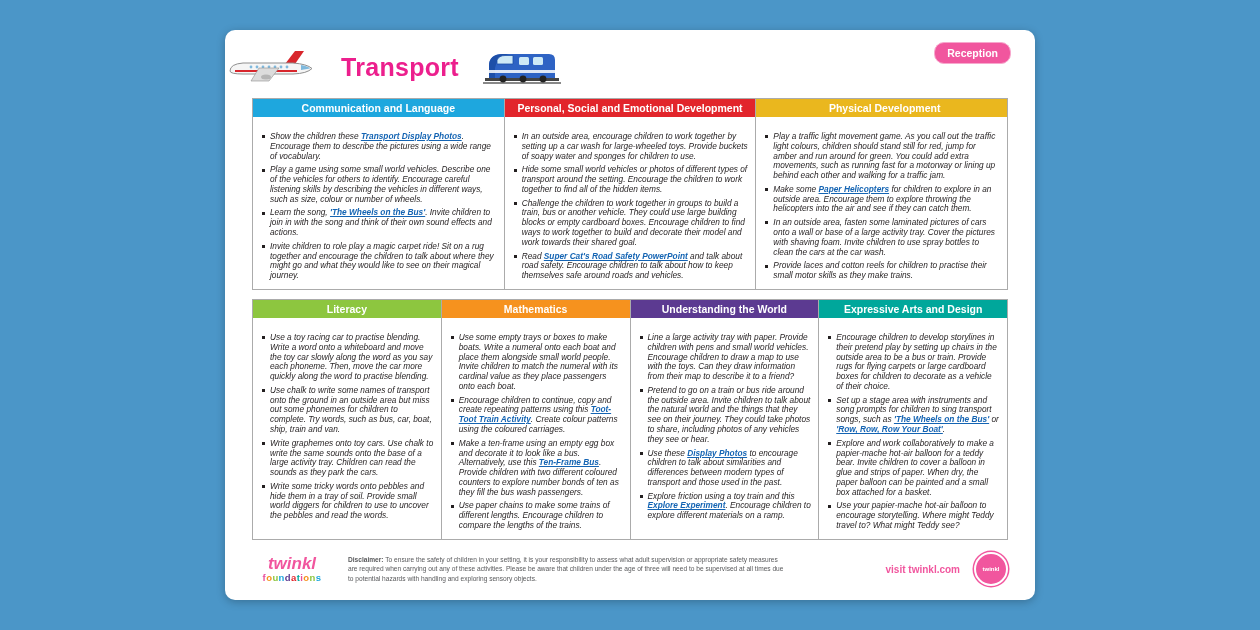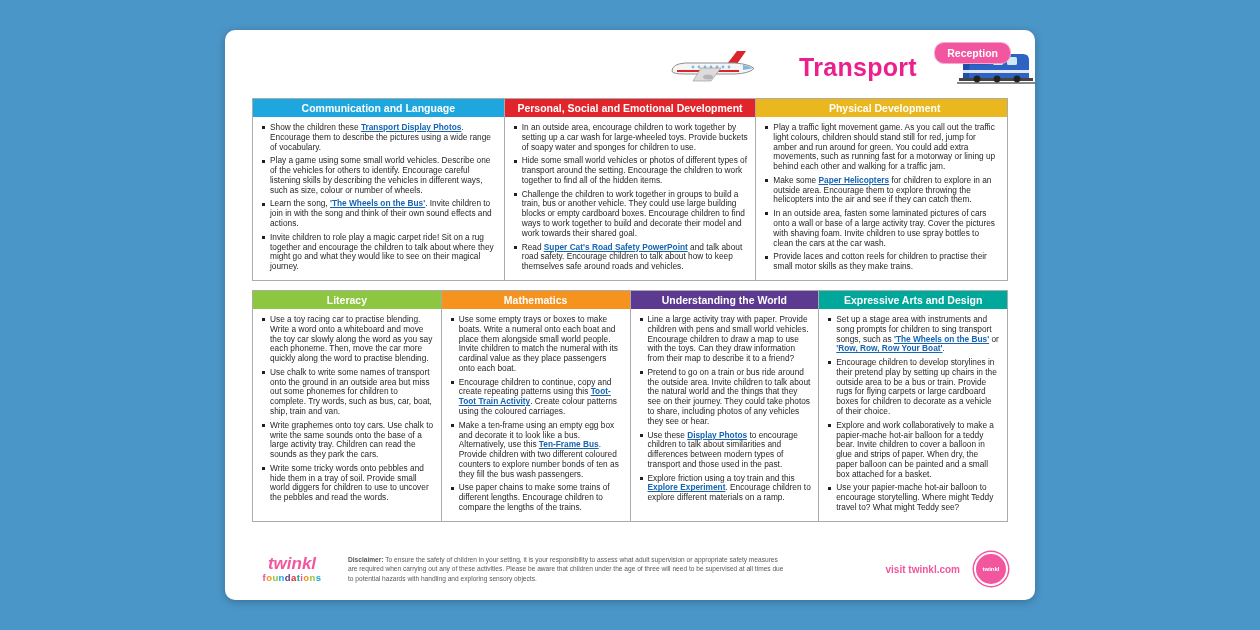--- a/index.html
+++ b/index.html
@@ -26,22 +26,22 @@
     font-size: 10.5px;
     padding: 4px 12px;
     border-radius: 10px;
     border: 1px solid #f7a8cd;
   }
   .title-row {
     margin-top: 12px;
     height: 50px;
     display: flex;
     align-items: center;
-    justify-content: flex-end;
-    gap: 40px;
+    justify-content: flex-start;
+    gap: 24px;
   }
   .page-title {
     color: #ec1f8d;
     font-size: 25px;
     font-weight: bold;
     letter-spacing: 0.3px;
   }
   .illustration { display: inline-flex; align-items: center; }
 
   .cur-rows { margin: 6px 27px 0 27px; }
@@ -59,22 +59,23 @@
     color: #ffffff;
     font-weight: bold;
     font-size: 10.5px;
     text-align: center;
     padding: 3px 2px;
     white-space: nowrap;
     overflow: hidden;
   }
   .col-body {
     list-style: none;
-    padding: 6px 7px 4px 8px;
+    padding: 15px 7px 4px 8px;
     flex: 1;
+    font-style: italic;
   }
   .row-1 .col-body { min-height: 150px; }
   .row-2 .col-body { min-height: 204px; }
   .col-body li {
     position: relative;
     padding-left: 9px;
     margin-bottom: 4px;
     font-size: 8.3px;
     line-height: 1.18;
     color: #231f20;
@@ -243,22 +244,22 @@
           <ul class="col-body">
             <li><span>Line a large activity tray with paper. Provide children with pens and small world vehicles. Encourage children to draw a map to use with the toys. Can they draw information from their map to describe it to a friend?</span></li>
             <li><span>Pretend to go on a train or bus ride around the outside area. Invite children to talk about the natural world and the things that they see on their journey. They could take photos to share, including photos of any vehicles they see or hear.</span></li>
             <li><span>Use these </span><a class="res-link">Display Photos</a><span> to encourage children to talk about similarities and differences between modern types of transport and those used in the past.</span></li>
             <li><span>Explore friction using a toy train and this </span><a class="res-link">Explore Experiment</a><span>. Encourage children to explore different materials on a ramp.</span></li>
           </ul>
         </div>
         <div class="col">
           <div class="col-header" style="background: rgb(0, 167, 155);">Expressive Arts and Design</div>
           <ul class="col-body">
+            <li><span>Encourage children to develop storylines in their pretend play by setting up chairs in the outside area to be a bus or train. Provide rugs for flying carpets or large cardboard boxes for children to decorate as a vehicle of their choice.</span></li>
             <li><span>Set up a stage area with instruments and song prompts for children to sing transport songs, such as </span><a class="res-link">'The Wheels on the Bus'</a><span> or </span><a class="res-link">'Row, Row, Row Your Boat'</a><span>.</span></li>
-            <li><span>Encourage children to develop storylines in their pretend play by setting up chairs in the outside area to be a bus or train. Provide rugs for flying carpets or large cardboard boxes for children to decorate as a vehicle of their choice.</span></li>
             <li><span>Explore and work collaboratively to make a papier-mache hot-air balloon for a teddy bear. Invite children to cover a balloon in glue and strips of paper. When dry, the paper balloon can be painted and a small box attached for a basket.</span></li>
             <li><span>Use your papier-mache hot-air balloon to encourage storytelling. Where might Teddy travel to? What might Teddy see?</span></li>
           </ul>
         </div>
       </div>
     </div>
 
   <div class="footer">
     <div class="logo">
       <div class="logo-twinkl">twinkl</div>

